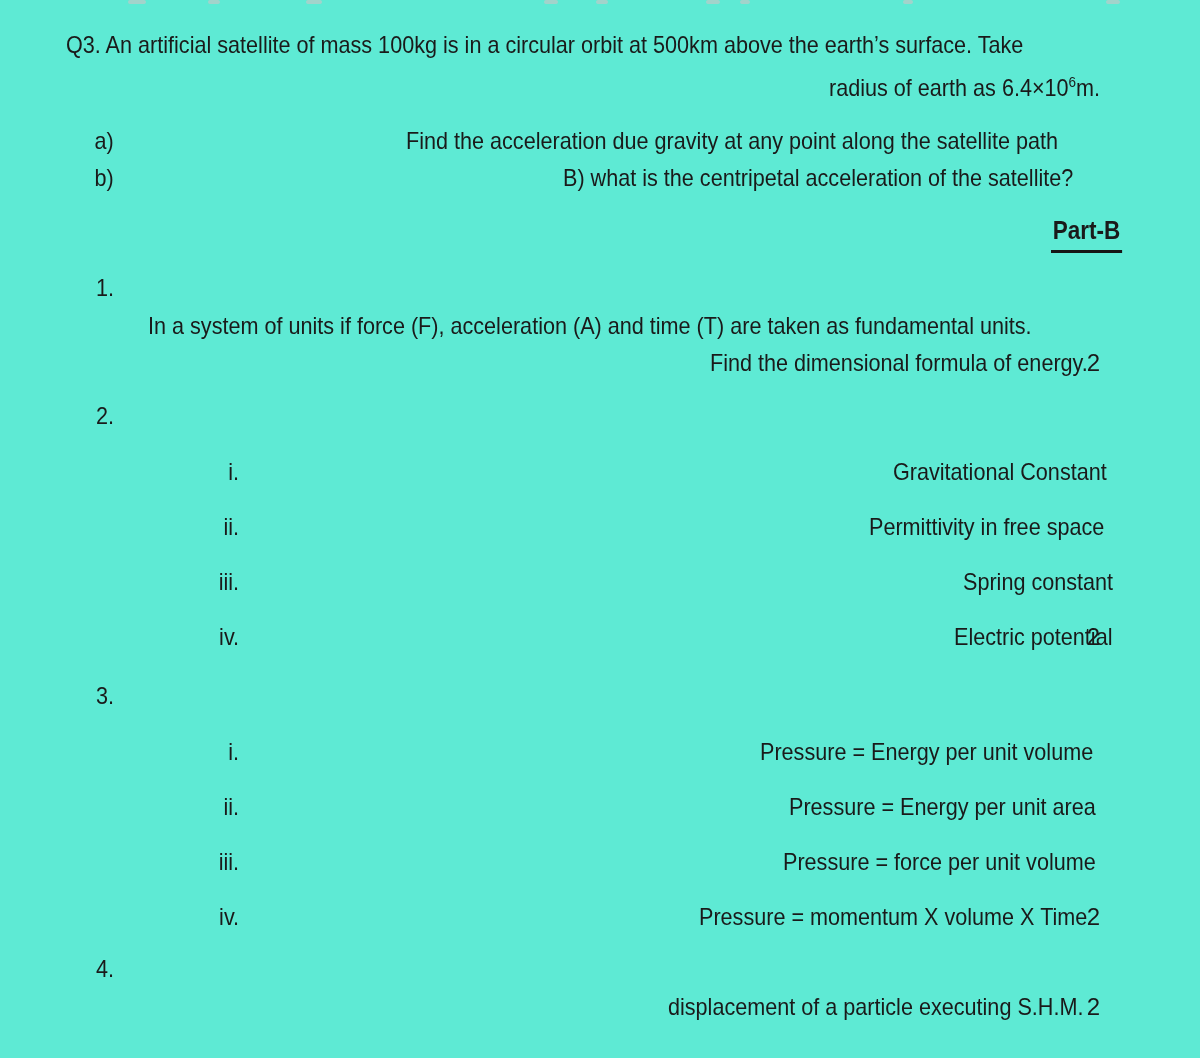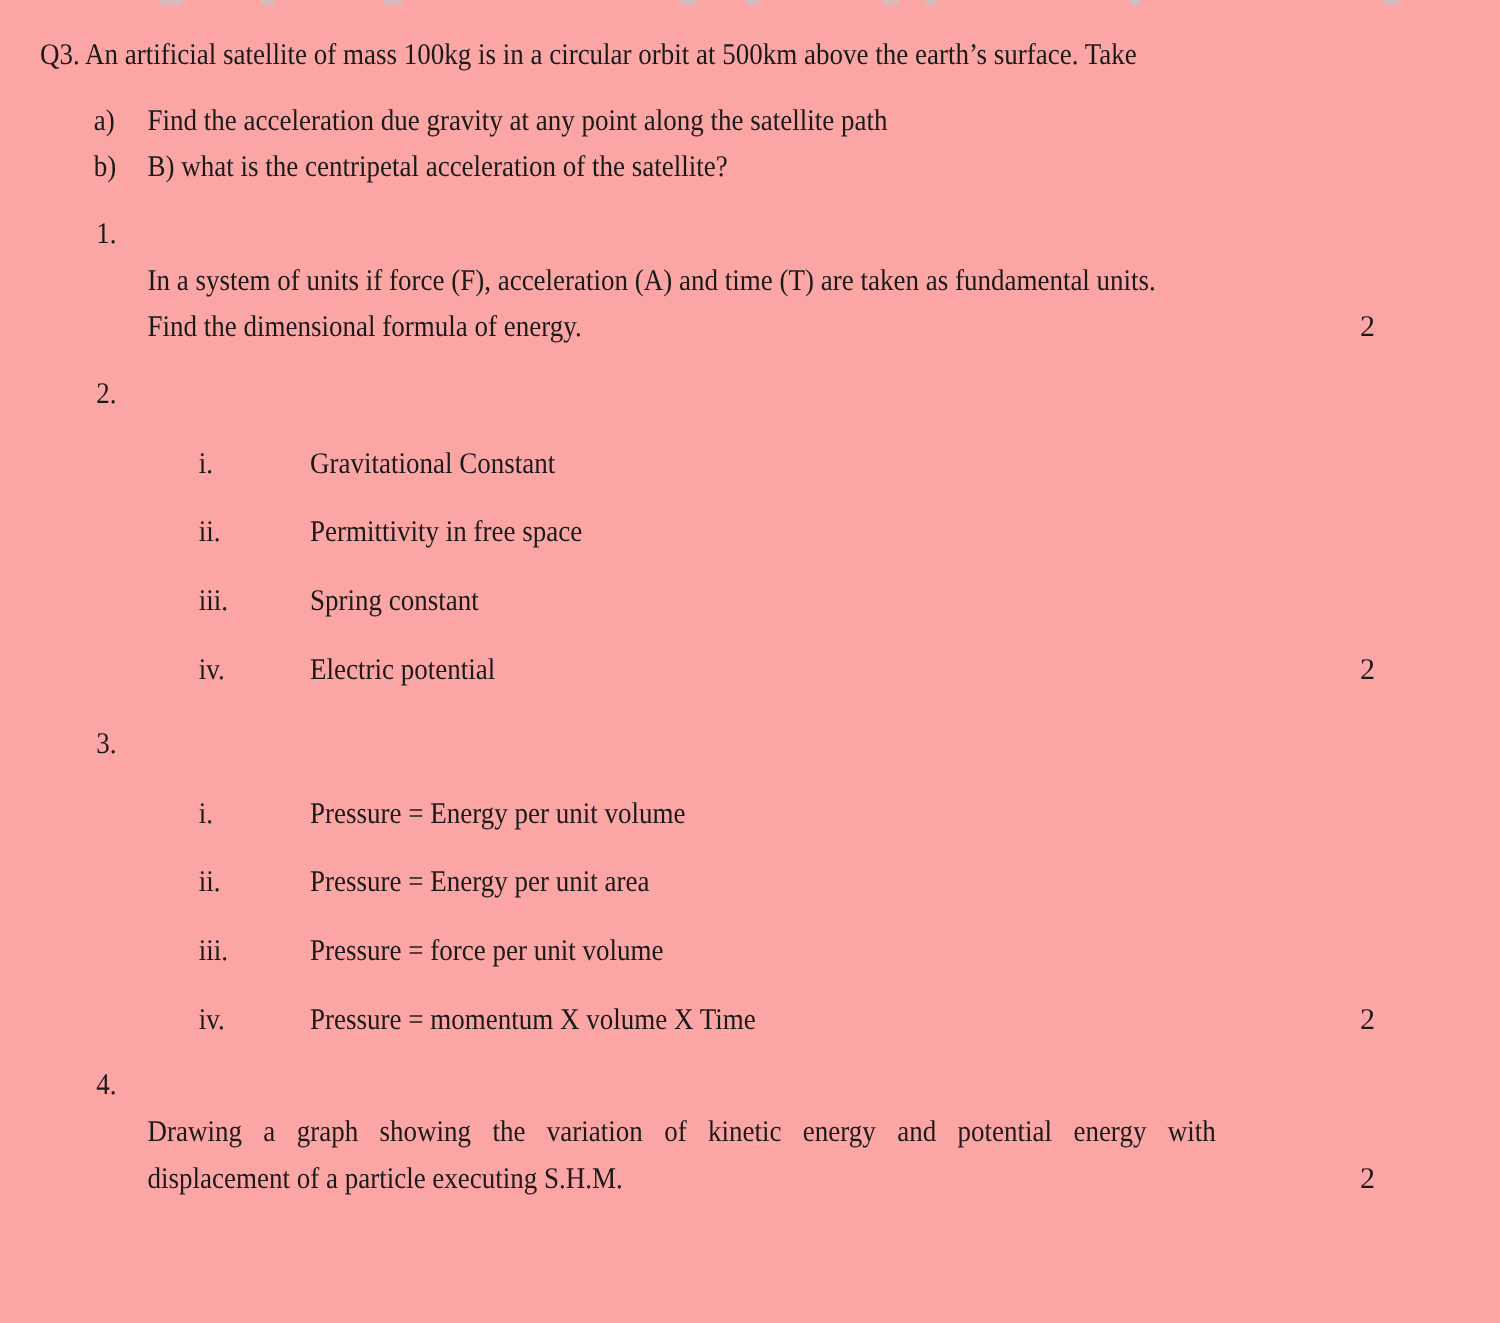--- a/index.html
+++ b/index.html
@@ -4,24 +4,25 @@
 <style>
   html, body {
     margin: 0;
     padding: 0;
     background: #ffffff;
   }
   .page {
     position: relative;
     width: 1200px;
     height: 1058px;
-    background: #fca5a5;
+    background: #5eead4;
     overflow: hidden;
-    font-family: Liberation Serif, serif;
+    font-family: Liberation Sans, sans-serif;
     color: #1a1a1a;
+    text-align: right;
   }
   
   .fragments { position: absolute; top: 0; left: 0; width: 1200px; height: 8px; }
   .frag { position: absolute; top: 0; height: 4px; background: #c6c6c6; opacity: .65; border-radius: 2px; }
 
   .content {
     position: absolute;
     left: 32px;
     top: 26px;
     width: 1098px;
@@ -88,33 +89,39 @@
     <div class="frag" style="left:903px;width:10px;"></div>
     <div class="frag" style="left:1106px;width:14px;"></div>
   </div>
 
   <div class="content">
 
     <div class="q3-para">
       <div class="line">
         <span class="tline">Q3. An artificial satellite of mass 100kg is in a circular orbit at 500km above the earth’s surface. Take</span>
       </div>
+      <div class="line">
+        <span class="tline"><span>radius of earth as 6.4×10</span><span class="sup">6</span><span>m.</span></span>
+      </div>
     </div>
 
     <div class="ab-list">
       <div class="ab-row">
         <span class="ab-marker tline">a)</span>
         <span class="ab-text"><span class="tline">Find the acceleration due gravity at any point along the satellite path</span></span>
       </div>
       <div class="ab-row">
         <span class="ab-marker tline">b)</span>
         <span class="ab-text"><span class="tline">B) what is the centripetal acceleration of the satellite?</span></span>
       </div>
     </div>
 
+    <div class="section-heading">
+      <span class="hd">Part-B</span>
+    </div>
 
     <div class="q-row m16">
       <span class="q-num tline">1.</span>
       <div class="q-body">
         <div class="line">
           <span class="tline">In a system of units if force (F), acceleration (A) and time (T) are taken as fundamental units.</span>
         </div>
         <div class="line">
           <span class="tline">Find the dimensional formula of energy.</span>
           <span class="marks">2</span>
@@ -165,23 +172,20 @@
           <span class="sub-text"><span class="tline">Pressure = momentum X volume X Time</span></span>
           <span class="marks">2</span>
         </div>
       </div>
     </div>
 
     <div class="q-row m15">
       <span class="q-num tline">4.</span>
       <div class="q-body">
         <div class="line">
-          <span class="tline spread">Drawing a graph showing the variation of kinetic energy and potential energy with</span>
-        </div>
-        <div class="line">
           <span class="tline">displacement of a particle executing S.H.M.</span>
           <span class="marks">2</span>
         </div>
       </div>
     </div>
 
   </div>
 </div>
 
 </body></html>

